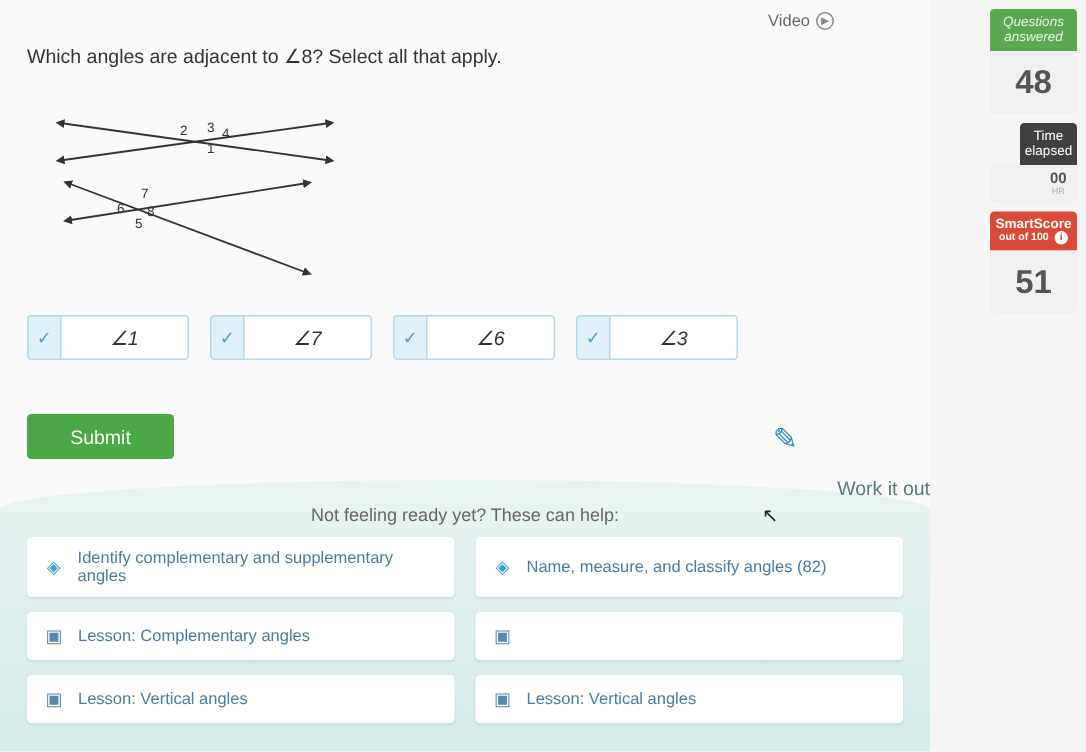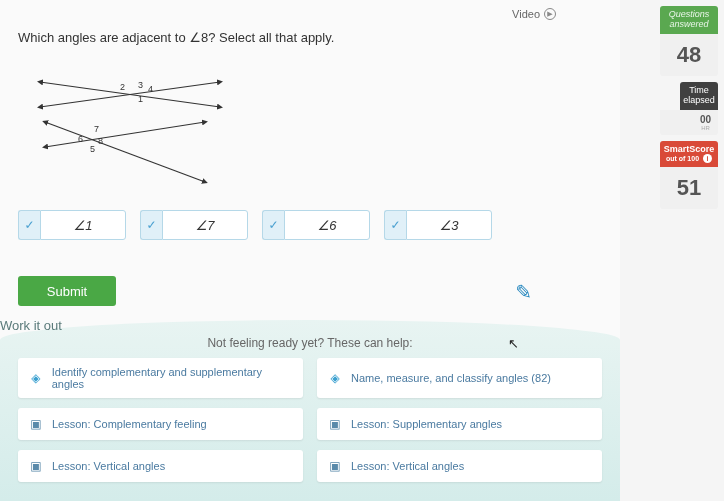--- a/index.html
+++ b/index.html
@@ -9,21 +9,21 @@
   .video-icon { display:inline-flex; width:12px; height:12px; border:1px solid #888; border-radius:50%; align-items:center; justify-content:center; font-size:7px; color:#888; }
   .question-text { position: absolute; left: 18px; top: 30px; font-size: 13px; color: #333; font-weight: 500; }
   .diagram { position: absolute; left: 20px; top: 52px; }
   .answers { position: absolute; left: 18px; top: 210px; display: flex; gap: 14px; }
   .ans { display: flex; align-items: center; }
   .tick { width: 22px; height: 30px; background: #e0f0f8; border: 1px solid #b5d8e8; border-right: none; display: flex; align-items: center; justify-content: center; font-size: 12px; color: #4aa0d0; border-radius: 3px 0 0 3px; }
   .ans-box { width: 86px; height: 30px; background: #fff; border: 1px solid #b5d8e8; display: flex; align-items: center; justify-content: center; font-size: 13px; color: #333; border-radius: 0 3px 3px 0; font-style: italic; }
   .submit-btn { position: absolute; left: 18px; top: 276px; width: 98px; height: 30px; background: #4aa845; color: #fff; border: none; border-radius: 3px; font-size: 13px; cursor: pointer; }
   .pencil { position: absolute; right: 88px; top: 280px; color: #2a8ac0; font-size: 20px; transform: rotate(0deg); }
   .wave { position: absolute; left: 0; top: 320px; width: 620px; height: 181px; background: linear-gradient(180deg, #e8f4f2 0%, #d4ecea 100%); border-top-left-radius: 50% 20px; border-top-right-radius: 50% 20px; }
-  .work-title { position: absolute; left: 0; top: 318px; width: 620px; text-align: left; font-size: 13px; color: #5a7a7a; font-weight: 500; }
+  .work-title { position: absolute; left: 0; top: 318px; width: 620px; text-align: right; font-size: 13px; color: #5a7a7a; font-weight: 500; }
   .work-sub { position: absolute; left: 0; top: 336px; width: 620px; text-align: center; font-size: 12px; color: #666; }
   .help-grid { position: absolute; left: 18px; top: 358px; width: 584px; display: grid; grid-template-columns: 1fr 1fr; gap: 10px 14px; }
   .help-card { background: #fff; border-radius: 3px; padding: 8px 10px; font-size: 11px; color: #4a7aa0; display: flex; align-items: center; gap: 8px; cursor: pointer; box-shadow: 0 1px 2px rgba(0,0,0,0.08); }
   .help-card .ico { width: 16px; height: 16px; display: inline-flex; align-items: center; justify-content: center; font-size: 12px; }
   .diamond { color: #3aa0d0; }
   .book { color: #5a8aaa; }
   
   .sidebar { position: absolute; right: 0; top: 0; width: 70px; height: 260px; }
   .stat-box { margin: 6px 6px 0 6px; border-radius: 3px; text-align: center; }
   .qa-head { background: #5aa850; color: #e8f5e8; font-size: 9px; padding: 4px 2px; line-height: 1.1; border-radius: 3px 3px 0 0; font-style: italic; }
@@ -104,25 +104,24 @@
     <div class="help-card">
       <span class="ico diamond">◈</span>
       <span>Identify complementary and supplementary angles</span>
     </div>
     <div class="help-card">
       <span class="ico diamond">◈</span>
       <span>Name, measure, and classify angles (82)</span>
     </div>
     <div class="help-card">
       <span class="ico book">▣</span>
-      <span>Lesson: Complementary feeling</span>
+      <span>Lesson: Complementary angles</span>
     </div>
     <div class="help-card">
       <span class="ico book">▣</span>
-      <span>Lesson: Supplementary angles</span>
     </div>
     <div class="help-card">
       <span class="ico book">▣</span>
       <span>Lesson: Vertical angles</span>
     </div>
     <div class="help-card">
       <span class="ico book">▣</span>
       <span>Lesson: Vertical angles</span>
     </div>
   </div>

